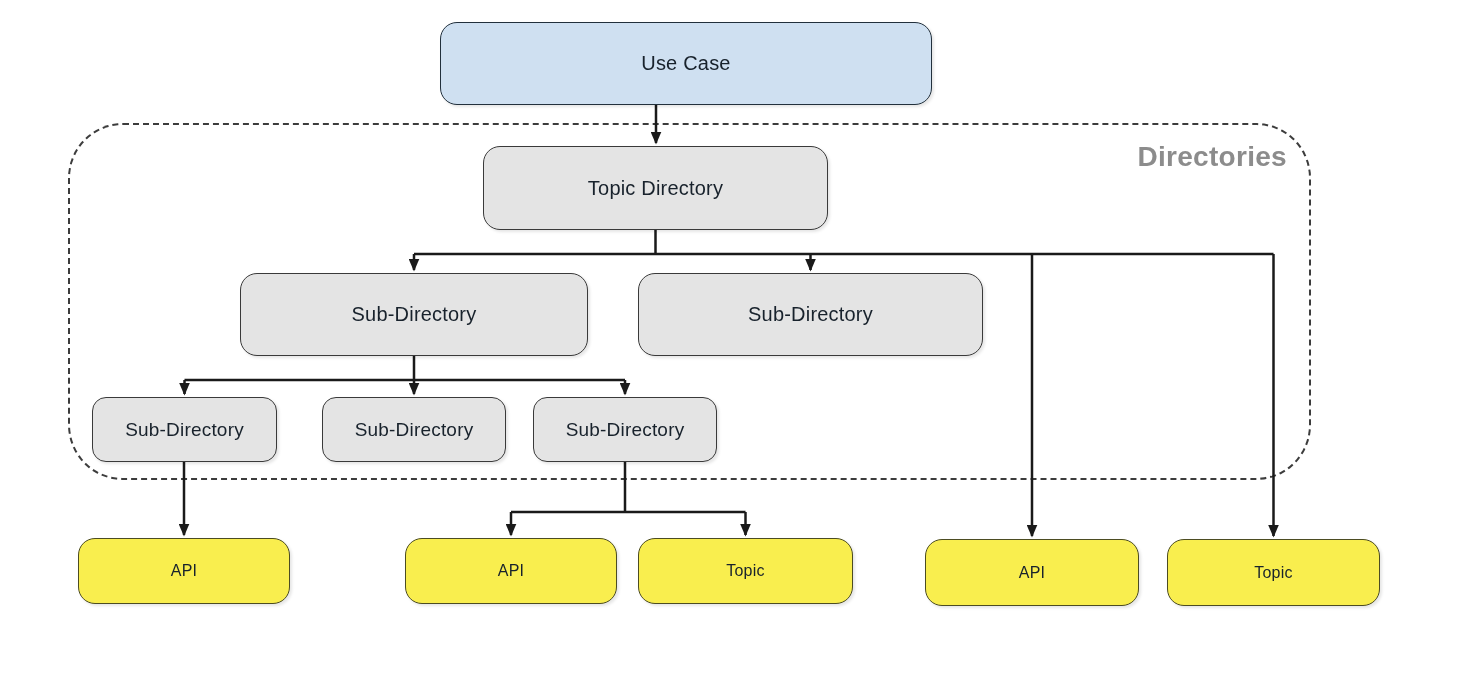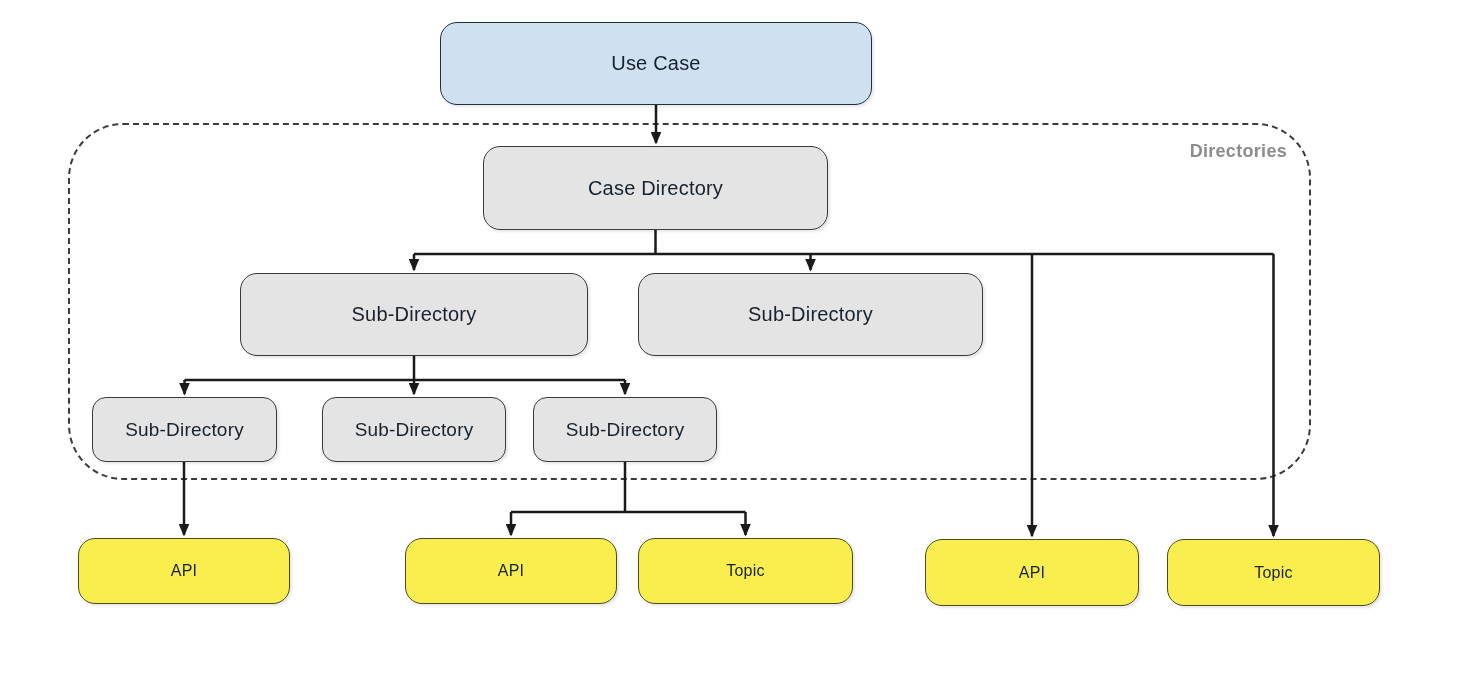--- a/index.html
+++ b/index.html
@@ -11,41 +11,41 @@
     border-radius:17px;border:1.6px solid #333;
     box-shadow:2px 2px 3px rgba(0,0,0,0.10);
     font-size:20px;letter-spacing:0.2px;
   }
   .node.small{font-size:19px;border-radius:14px;}
   .use-case{background:var(--use-case-fill,#cfe0f1);border-color:var(--use-case-border,#22303c);}
   .directory{background:var(--directory-fill,#e4e4e4);border-color:var(--directory-border,#3a3a3a);}
   .endpoint{background:var(--endpoint-fill,#f9ee4e);border-color:var(--endpoint-border,#4c4c22);font-size:16px;}
 
   
-  #n-use-case   {left:440px;top:22px; width:432px;height:83px;}
+  #n-use-case   {left:440px;top:22px; width:492px;height:83px;}
   #n-root       {left:483px;top:146px;width:345px;height:84px;}
   #n-sub1       {left:240px;top:273px;width:348px;height:83px;}
   #n-sub2       {left:638px;top:273px;width:345px;height:83px;}
   #n-sub3       {left:92px; top:397px;width:185px;height:65px;}
   #n-sub4       {left:322px;top:397px;width:184px;height:65px;}
   #n-sub5       {left:533px;top:397px;width:184px;height:65px;}
   #n-api1       {left:78px; top:538px;width:212px;height:66px;}
   #n-api2       {left:405px;top:538px;width:212px;height:66px;}
   #n-topic1     {left:638px;top:538px;width:215px;height:66px;}
   #n-api3       {left:925px;top:539px;width:214px;height:67px;}
   #n-topic2     {left:1167px;top:539px;width:213px;height:67px;}
 
   .group-container{
     position:absolute;left:68px;top:123px;width:1243px;height:357px;
     box-sizing:border-box;border:2px dashed var(--container-border,#3c3c3c);
     border-radius:55px;background:transparent;z-index:1;
   }
   .group-label{
     position:absolute;top:16px;right:22px;
-    font-size:18px;font-weight:bold;color:var(--container-label,#8c8c8c);
+    font-size:28px;font-weight:bold;color:var(--container-label,#8c8c8c);
     letter-spacing:0.3px;
   }
   #edge-layer{position:absolute;left:0;top:0;z-index:2;}
   .node{z-index:3;}
 </style>
 </head>
 <body>
 
 <div id="canvas">
 
@@ -76,21 +76,21 @@
 
       <path d="M184,462 L184,535" marker-end="url(#arrow)"></path>
       <path d="M625,462 L625,512 M511,512 L745.5,512"></path>
       <path d="M511,512 L511,535" marker-end="url(#arrow)"></path>
       <path d="M745.5,512 L745.5,535" marker-end="url(#arrow)"></path>
     </g>
   </svg>
 
   <div id="n-use-case" class="node use-case">Use Case</div>
 
-  <div id="n-root" class="node directory">Case Directory</div>
+  <div id="n-root" class="node directory">Topic Directory</div>
 
   <div id="n-sub1" class="node directory">Sub-Directory</div>
 
   <div id="n-sub2" class="node directory">Sub-Directory</div>
 
   <div id="n-sub3" class="node directory small">Sub-Directory</div>
 
   <div id="n-sub4" class="node directory small">Sub-Directory</div>
 
   <div id="n-sub5" class="node directory small">Sub-Directory</div>

